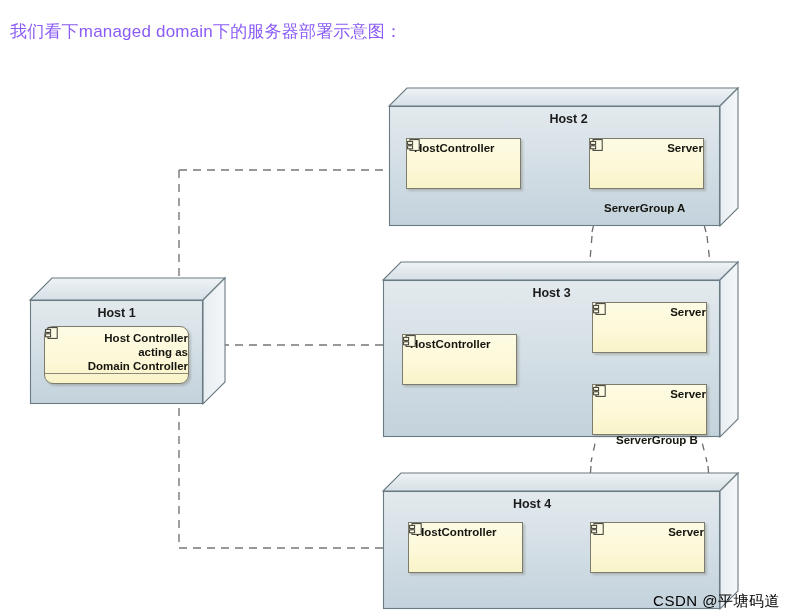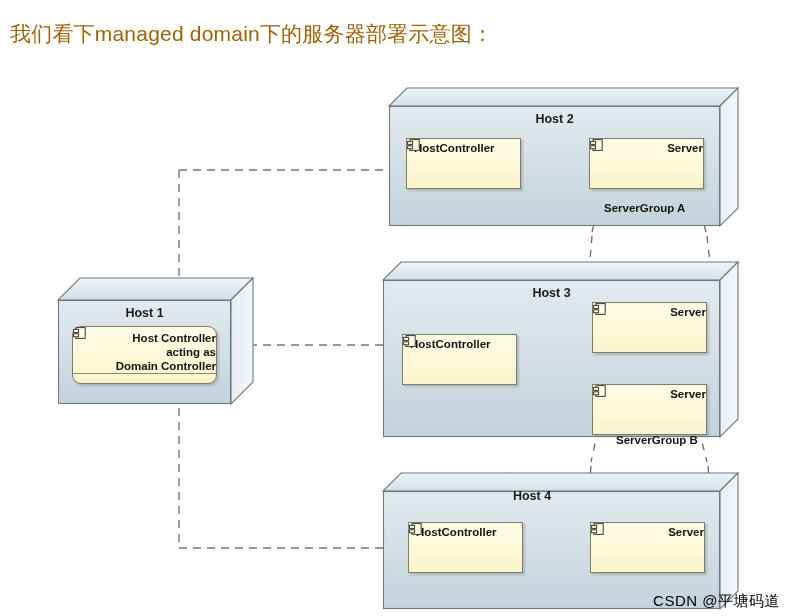--- a/index.html
+++ b/index.html
@@ -8,22 +8,22 @@
     background: #ffffff;
   }
   body {
     width: 789px; height: 616px;
     position: relative; overflow: hidden;
     font-family: "Liberation Sans", sans-serif;
   }
   #caption {
     position: absolute;
     left: 10px; top: 20px;
-    font-size: 21px;
-    color: #a16207;
+    font-size: 17px;
+    color: #8b5cf6;
     letter-spacing: 0.2px;
     white-space: nowrap;
   }
   #canvas {
     position: absolute;
     left: 0; top: 0;
     width: 789px; height: 616px;
   }
   .node-3d { position: absolute; }
   .node-3d svg { position: absolute; left: 0; top: 0; overflow: visible; }
@@ -134,21 +134,21 @@
   <g stroke="#6b6b6b" stroke-width="1.3" stroke-dasharray="7,7" fill="none">
     <path d="M600,283 L594,259"></path>
     <path d="M697,283 L704,259"></path>
     <path d="M598,430 L591,462"></path>
     <path d="M699,430 L707,462"></path>
     <path d="M591,466 L588,502"></path>
     <path d="M708,466 L711,502"></path>
   </g>
 </svg>
 
-<div class="node-3d" style="left:30px; top:278px; width:196px; height:133px;margin-left:28px;">
+<div class="node-3d" style="left:30px; top:278px; width:196px; height:133px;">
   <svg width="196" height="133" viewBox="0 0 196 133">
     <polygon points="0,22 22,0 195,0 195,104 173,126 0,126" fill="none" stroke="none"></polygon>
     <polygon points="22,0 195,0 173,22 0,22" fill="url(#nodeTop)" stroke="#6b7b83" stroke-width="1.1"></polygon>
     <polygon points="173,22 195,0 195,104 173,126" fill="url(#nodeSide)" stroke="#6b7b83" stroke-width="1.1"></polygon>
     <rect x="0.5" y="22.5" width="172" height="103" fill="url(#nodeFace)" stroke="#6b7b83" stroke-width="1.1"></rect>
   </svg>
   <div class="node-title" style="top:28px; width:173px;">Host 1</div>
   <div class="component" style="left:14px; top:48px; width:145px; height:58px;border-radius:9px;">
     <div class="cname multi" style="top:4px;">Host Controller</div>
     <div class="cname multi" style="top:32px;">Domain Controller</div>
@@ -161,21 +161,21 @@
     <div class="comp-sep" style="top:46px;"></div>
   </div>
 </div>
 
 <div class="node-3d" style="left:389px; top:88px; width:350px; height:145px;">
   <svg width="350" height="145" viewBox="0 0 350 145">
     <polygon points="18,0 349,0 331,18 0,18" fill="url(#nodeTop)" stroke="#6b7b83" stroke-width="1.1"></polygon>
     <polygon points="331,18 349,0 349,120 331,138" fill="url(#nodeSide)" stroke="#6b7b83" stroke-width="1.1"></polygon>
     <rect x="0.5" y="18.5" width="330" height="119" fill="url(#nodeFace)" stroke="#6b7b83" stroke-width="1.1"></rect>
   </svg>
-  <div class="node-title" style="top:24px; width:331px;">Host 2</div>
+  <div class="node-title" style="top:24px; width:331px;margin-left:14px;">Host 2</div>
 
   <div class="component" style="left:17px; top:50px; width:115px; height:51px;">
     <div class="cname" style="text-align:left; padding-left:7px;">HostController</div>
     <svg class="comp-icon" viewBox="0 0 13 12">
       <rect x="3" y="0.6" width="9.2" height="10.8" fill="#fdfbe4" stroke="#3b3b33" stroke-width="1"></rect>
       <rect x="0.6" y="2.4" width="5" height="3" fill="#fdfbe4" stroke="#3b3b33" stroke-width="1"></rect>
       <rect x="0.6" y="6.8" width="5" height="3" fill="#fdfbe4" stroke="#3b3b33" stroke-width="1"></rect>
     </svg>
   </div>
 
@@ -224,21 +224,21 @@
     </svg>
   </div>
 </div>
 
 <div class="node-3d" style="left:383px; top:473px; width:356px; height:143px;">
   <svg width="356" height="143" viewBox="0 0 356 143">
     <polygon points="18,0 355,0 337,18 0,18" fill="url(#nodeTop)" stroke="#6b7b83" stroke-width="1.1"></polygon>
     <polygon points="337,18 355,0 355,118 337,136" fill="url(#nodeSide)" stroke="#6b7b83" stroke-width="1.1"></polygon>
     <rect x="0.5" y="18.5" width="336" height="117" fill="url(#nodeFace)" stroke="#6b7b83" stroke-width="1.1"></rect>
   </svg>
-  <div class="node-title" style="top:16px; width:298px;">Host 4</div>
+  <div class="node-title" style="top:24px; width:298px;">Host 4</div>
 
   <div class="component" style="left:25px; top:49px; width:115px; height:51px;">
     <div class="cname" style="text-align:left; padding-left:7px;">HostController</div>
     <svg class="comp-icon" viewBox="0 0 13 12">
       <rect x="3" y="0.6" width="9.2" height="10.8" fill="#fdfbe4" stroke="#3b3b33" stroke-width="1"></rect>
       <rect x="0.6" y="2.4" width="5" height="3" fill="#fdfbe4" stroke="#3b3b33" stroke-width="1"></rect>
       <rect x="0.6" y="6.8" width="5" height="3" fill="#fdfbe4" stroke="#3b3b33" stroke-width="1"></rect>
     </svg>
   </div>
 

